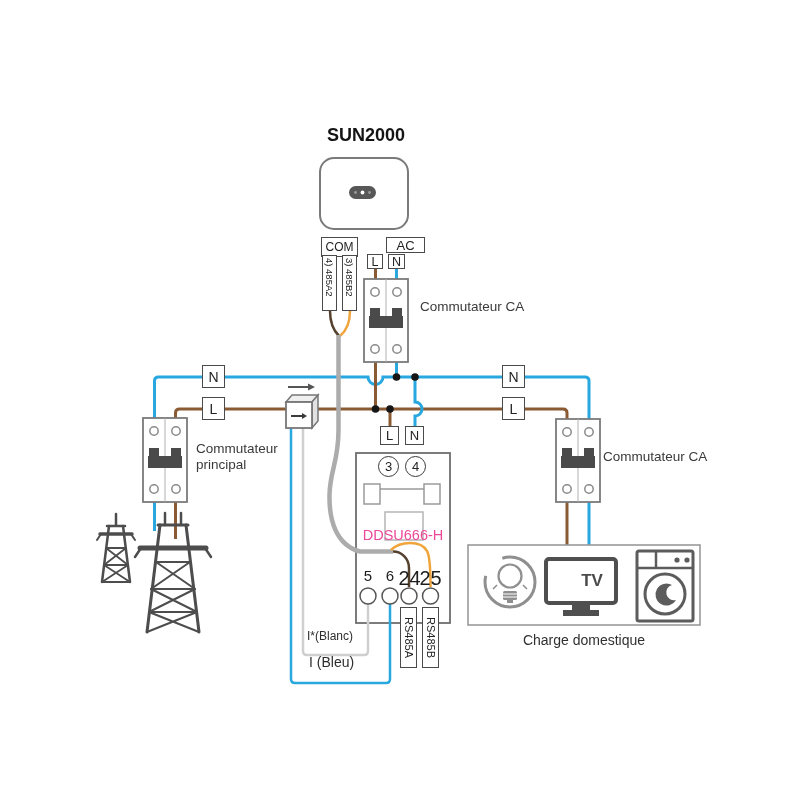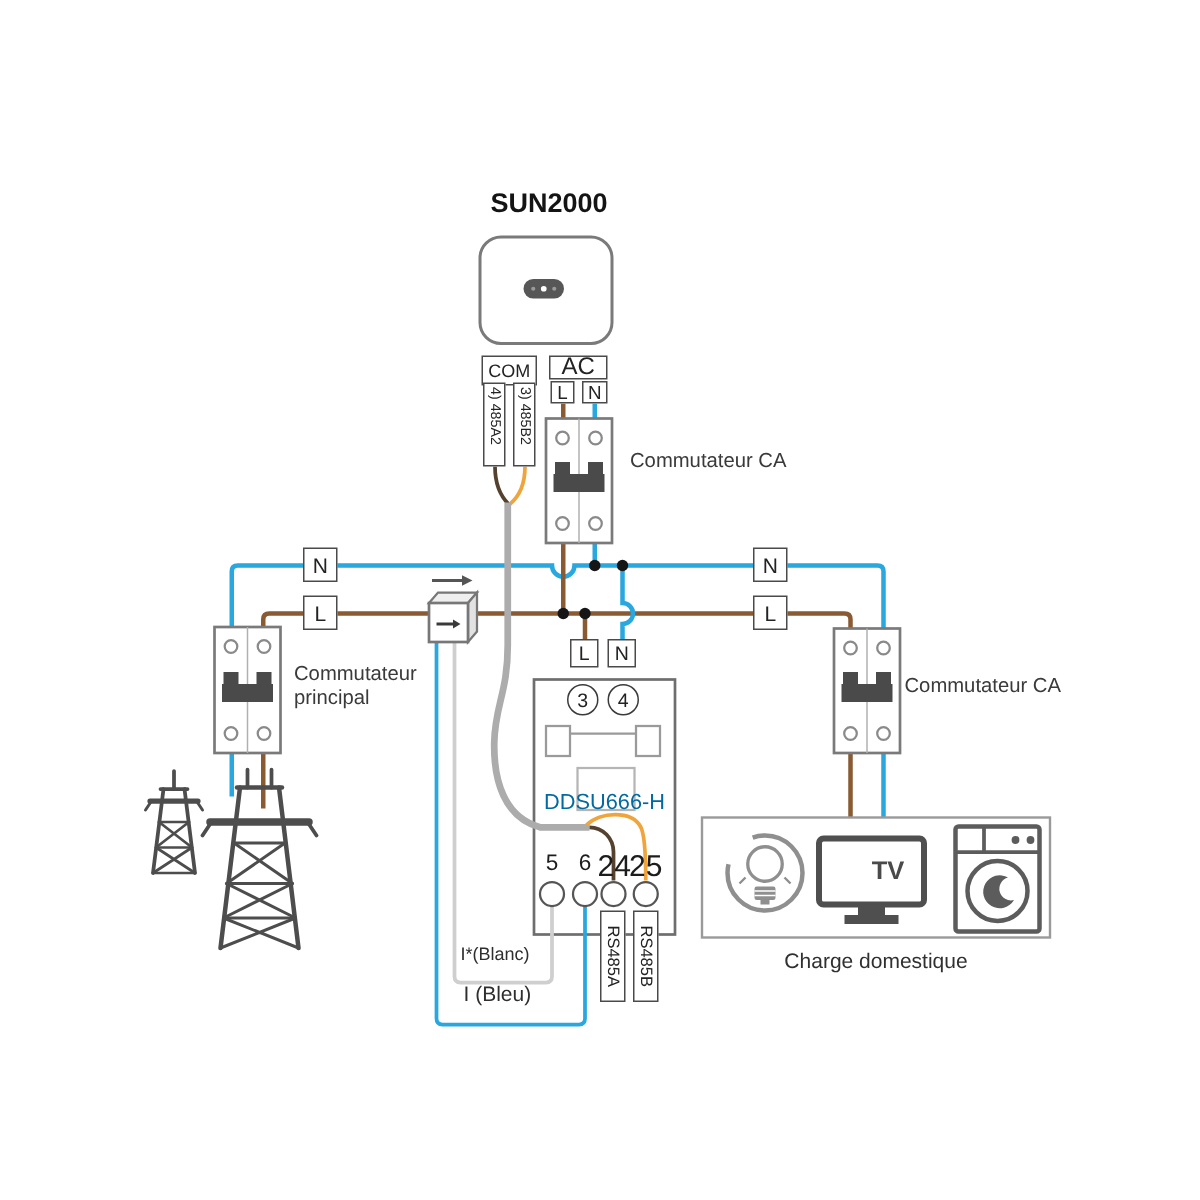--- a/index.html
+++ b/index.html
@@ -186,42 +186,42 @@
     <circle cx="665" cy="594" r="20" stroke-width="3"></circle>
     <path d="M672,585 a 11,11 0 1 0 4,15 a 7.5,7.5 0 0 1 -4,-15 z" fill="#5c5c5c" stroke="none"></path>
   </g>
 </svg>
 
 <div class="lbl title center" style="left:316px;top:125px;width:100px;">SUN2000</div>
 
 <div class="box" style="left:321px;top:237px;width:37px;height:20px;font-size:12px;">COM</div>
 <div class="box vtext" style="left:322px;top:255px;width:15px;height:56px;font-size:9.5px;justify-content:flex-start;padding-top:2px;">4) 485A2</div>
 <div class="box vtext" style="left:342px;top:255px;width:15px;height:56px;font-size:9.5px;justify-content:flex-start;padding-top:2px;">3) 485B2</div>
-<div class="box" style="left:366px;top:237px;width:39px;height:16px;font-size:16px;">AC</div>
+<div class="box" style="left:386px;top:237px;width:39px;height:16px;font-size:13px;">AC</div>
 <div class="box" style="left:367px;top:254px;width:16px;height:15px;font-size:12.5px;">L</div>
 <div class="box" style="left:388px;top:254px;width:17px;height:15px;font-size:12.5px;">N</div>
 
 <div class="box" style="left:202px;top:365px;width:23px;height:23px;font-size:14px;">N</div>
 <div class="box" style="left:202px;top:397px;width:23px;height:23px;font-size:14px;">L</div>
 <div class="box" style="left:502px;top:365px;width:23px;height:23px;font-size:14px;">N</div>
 <div class="box" style="left:502px;top:397px;width:23px;height:23px;font-size:14px;">L</div>
 
 <div class="lbl complbl" style="left:420px;top:299px;">Commutateur CA</div>
 <div class="lbl complbl" style="left:196px;top:441px;line-height:16px;">
   <div>Commutateur</div>
   <div>principal</div>
 </div>
 <div class="lbl complbl" style="left:603px;top:449px;">Commutateur CA</div>
 
 <div class="box" style="left:380px;top:426px;width:19px;height:19px;font-size:13px;">L</div>
 <div class="box" style="left:405px;top:426px;width:19px;height:19px;font-size:13px;">N</div>
 <div class="box circ" style="left:378px;top:456px;width:21px;height:21px;font-size:13px;border-color:#3a3a3a;">3</div>
 <div class="box circ" style="left:405px;top:456px;width:21px;height:21px;font-size:13px;border-color:#3a3a3a;">4</div>
 
-<div class="lbl center" style="left:356px;top:527px;width:94px;font-size:14.5px;color:#0369a1;">DDSU666-H</div>
+<div class="lbl center" style="left:356px;top:527px;width:94px;font-size:14.5px;color:#ec4899;">DDSU666-H</div>
 
 <div class="lbl center" style="left:358px;top:567px;width:20px;font-size:15px;color:#1c1c1c;">5</div>
 <div class="lbl center" style="left:380px;top:567px;width:20px;font-size:15px;color:#1c1c1c;">6</div>
 <div class="lbl center" style="left:399px;top:567px;width:21px;font-size:20px;color:#1c1c1c;">24</div>
 <div class="lbl center" style="left:420px;top:567px;width:21px;font-size:20px;color:#1c1c1c;">25</div>
 
 <div class="box vtext" style="left:400px;top:607px;width:17px;height:61px;font-size:11px;">RS485A</div>
 <div class="box vtext" style="left:422px;top:607px;width:17px;height:61px;font-size:11px;">RS485B</div>
 
 <div class="lbl" style="left:307px;top:629px;font-size:12px;color:#2e2e2e;">I*(Blanc)</div>

